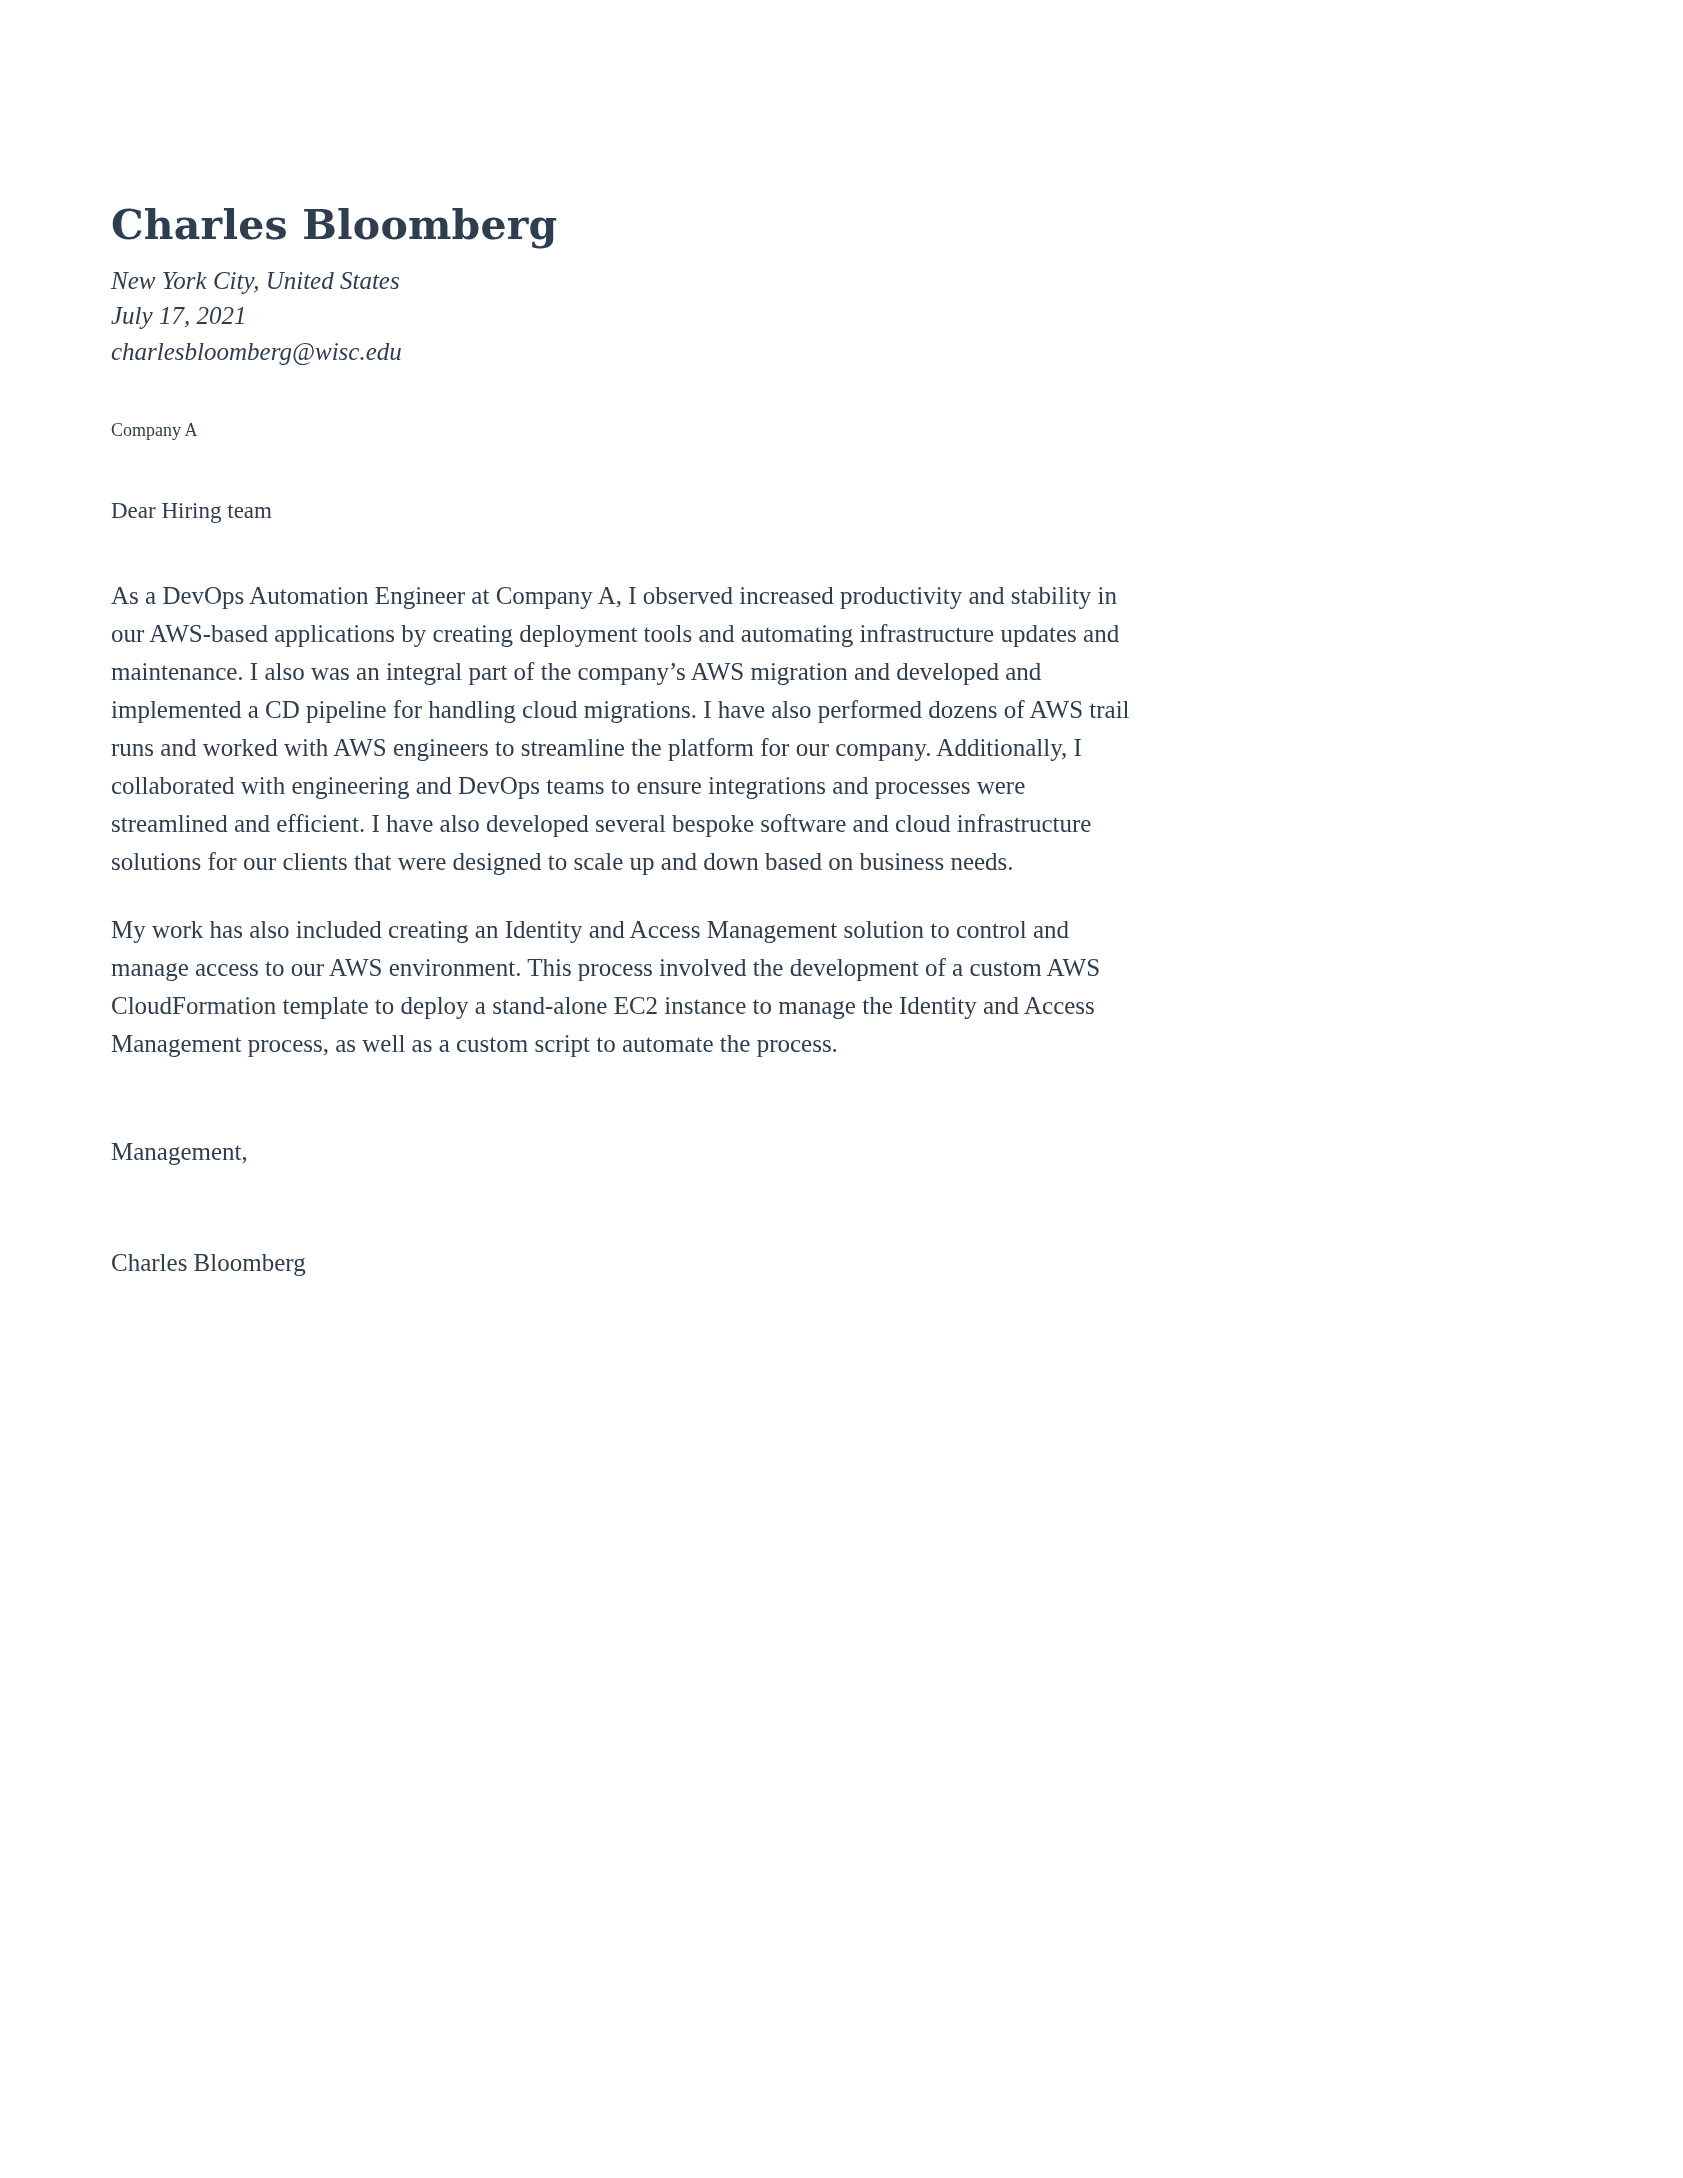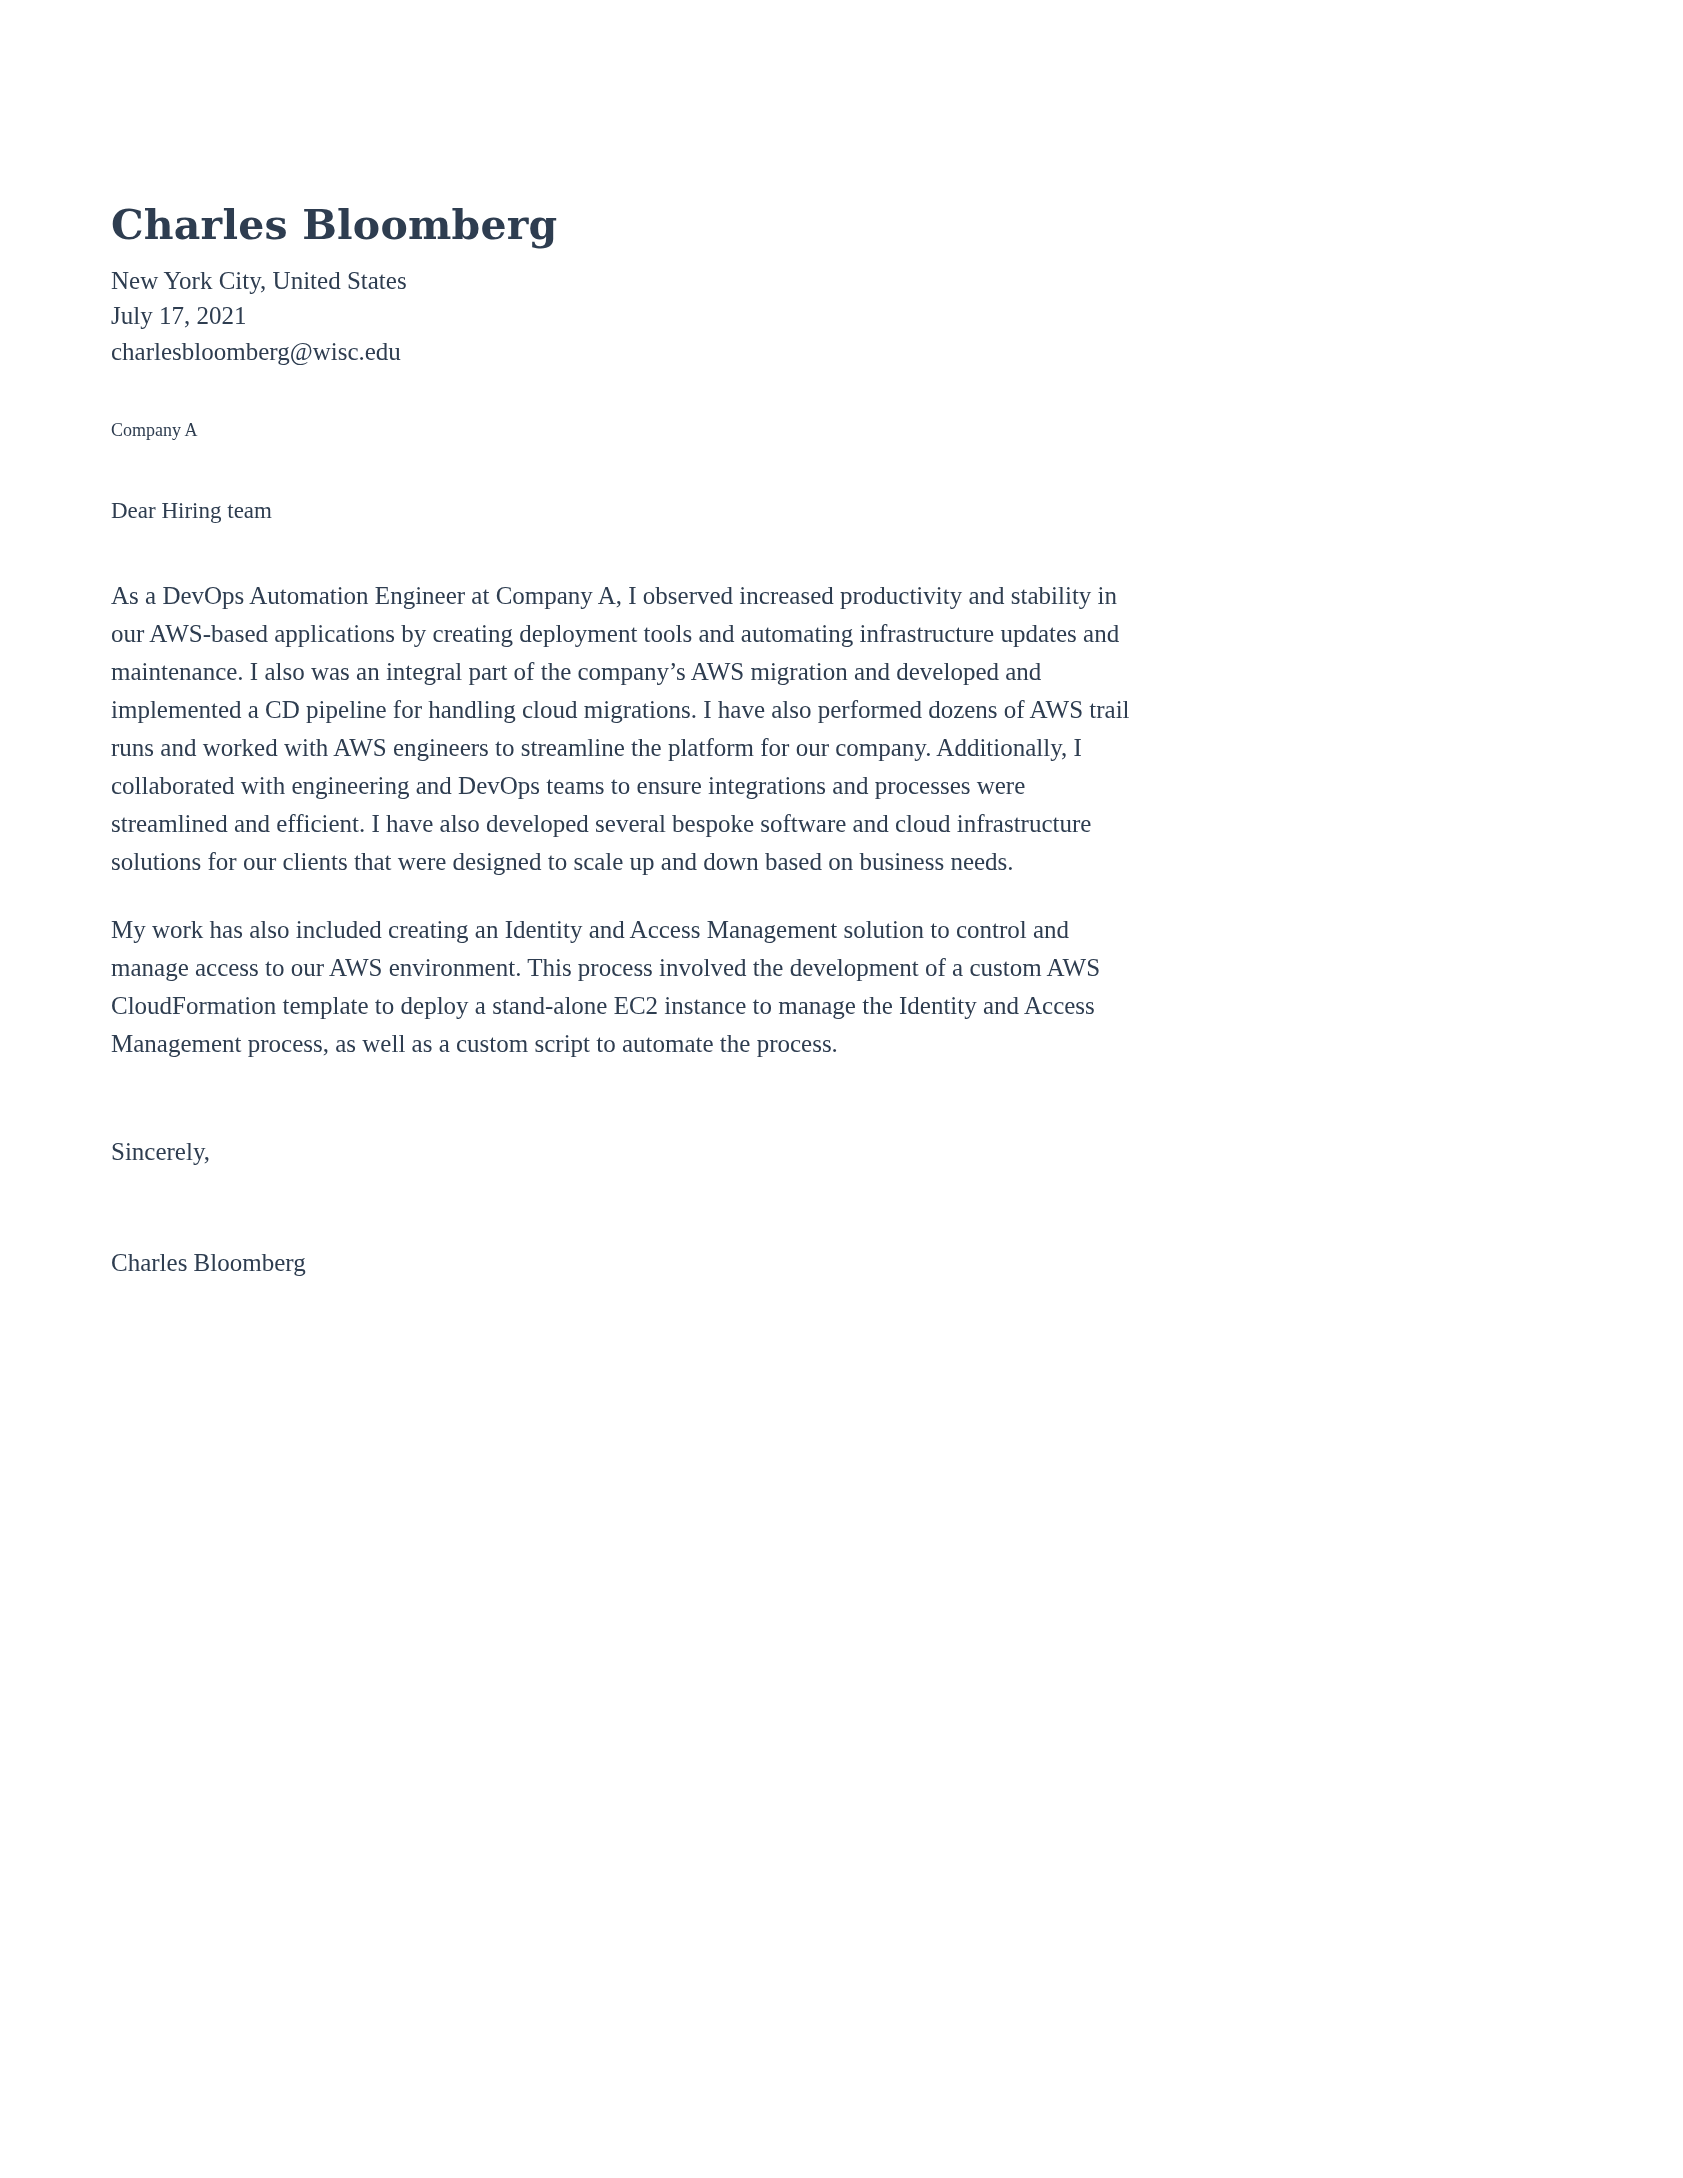--- a/index.html
+++ b/index.html
@@ -44,20 +44,21 @@
 
   .sender-meta {
     font-size: 25px;
     line-height: 1.42;
     color: #2e3d50;
     margin: 0;
   }
   .sender-meta .meta-line {
     display: block;
     white-space: pre;
+    font-style: italic;
   }
 
   
   .recipient {
     font-size: 18px;
     line-height: 1.45;
     margin: 48px 0 0 0;
   }
 
   .salutation {
@@ -110,19 +111,19 @@
 
     <p class="recipient">Company A</p>
 
     <p class="salutation">Dear Hiring team</p>
 
     <div class="body-block">
       <p class="body-paragraph">As a DevOps Automation Engineer at Company A, I observed increased productivity and stability in our AWS-based applications by creating deployment tools and automating infrastructure updates and maintenance. I also was an integral part of the company’s AWS migration and developed and implemented a CD pipeline for handling cloud migrations. I have also performed dozens of AWS trail runs and worked with AWS engineers to streamline the platform for our company. Additionally, I collaborated with engineering and DevOps teams to ensure integrations and processes were streamlined and efficient. I have also developed several bespoke software and cloud infrastructure solutions for our clients that were designed to scale up and down based on business needs.</p>
       <p class="body-paragraph">My work has also included creating an Identity and Access Management solution to control and manage access to our AWS environment. This process involved the development of a custom AWS CloudFormation template to deploy a stand-alone EC2 instance to manage the Identity and Access Management process, as well as a custom script to automate the process.</p>
     </div>
 
-    <p class="closing">Sincerely,</p>
+    <p class="closing">Management,</p>
 
     <p class="signature">Charles Bloomberg</p>
 
   </div>
 </div>
 
 
 </body></html>

